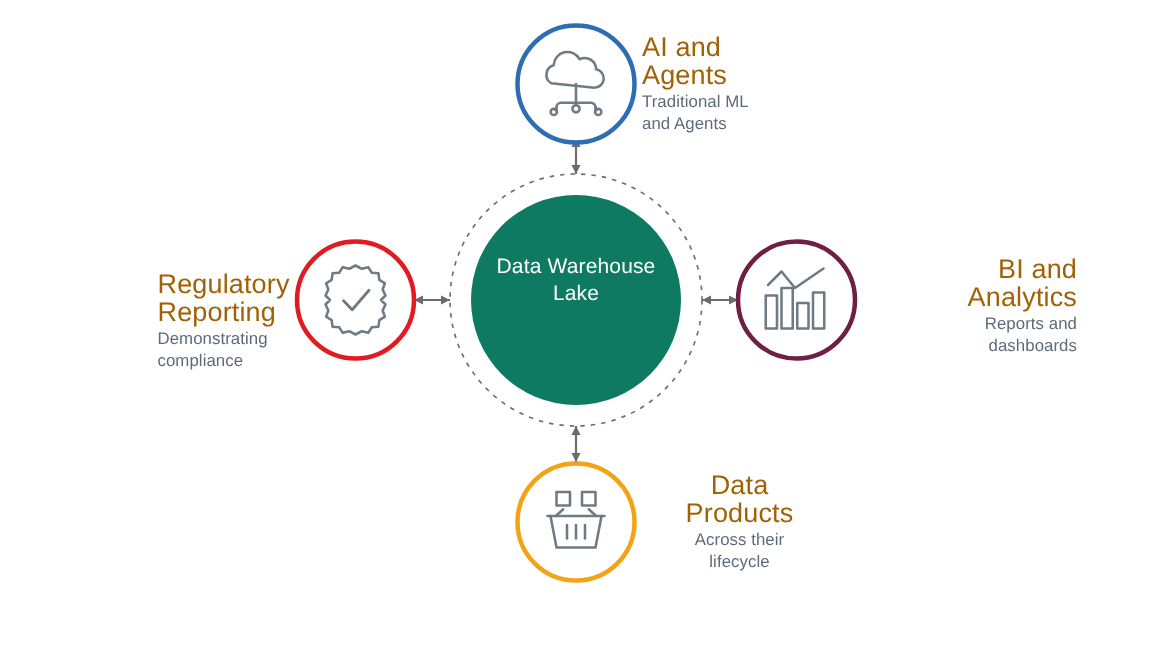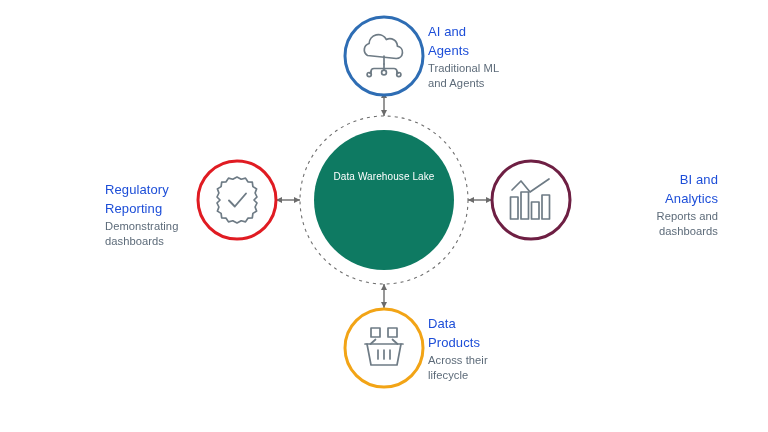--- a/index.html
+++ b/index.html
@@ -37,47 +37,47 @@
   }
 
   
   .hub-label {
     position: absolute;
     left: 316px;
     top: 168px;
     width: 136px;
     text-align: center;
     color: #ffffff;
-    font-size: 10px;
+    font-size: 14px;
     line-height: 18px;
     letter-spacing: .1px;
   }
 
   
   .node-text {
     position: absolute;
   }
   .node-title {
-    color: #1d4ed8;
-    font-size: 13px;
+    color: #a16207;
+    font-size: 18px;
     line-height: 19px;
     letter-spacing: .1px;
     white-space: pre-line;
   }
   .node-sub {
     color: #5d6b79;
     font-size: 11.2px;
     line-height: 14.5px;
     letter-spacing: .05px;
     white-space: pre-line;
     margin-top: 1px;
   }
   #node-text-ai        { left: 428px; top: 22px;  width: 130px; text-align: left; }
   #node-text-bi        { left: 578px; top: 170px; width: 140px; text-align: right; }
-  #node-text-products  { left: 428px; top: 314px; width: 130px; text-align: left; }
+  #node-text-products  { left: 428px; top: 314px; width: 130px; text-align: center; }
   #node-text-regulatory{ left: 105px; top: 180px; width: 120px; text-align: left; }
 
   
   #footer {
     position: absolute;
     left: 0;
     top: 392px;
     width: 768px;
     height: 40px;
   }
@@ -218,21 +218,21 @@
       <div class="node-title">Data
 Products</div>
       <div class="node-sub">Across their
 lifecycle</div>
     </div>
 
     <div class="node-text" id="node-text-regulatory">
       <div class="node-title">Regulatory
 Reporting</div>
       <div class="node-sub">Demonstrating
-dashboards</div>
+compliance</div>
     </div>
 
   </div>
 
   <div id="footer">
 
     
 
     
 

